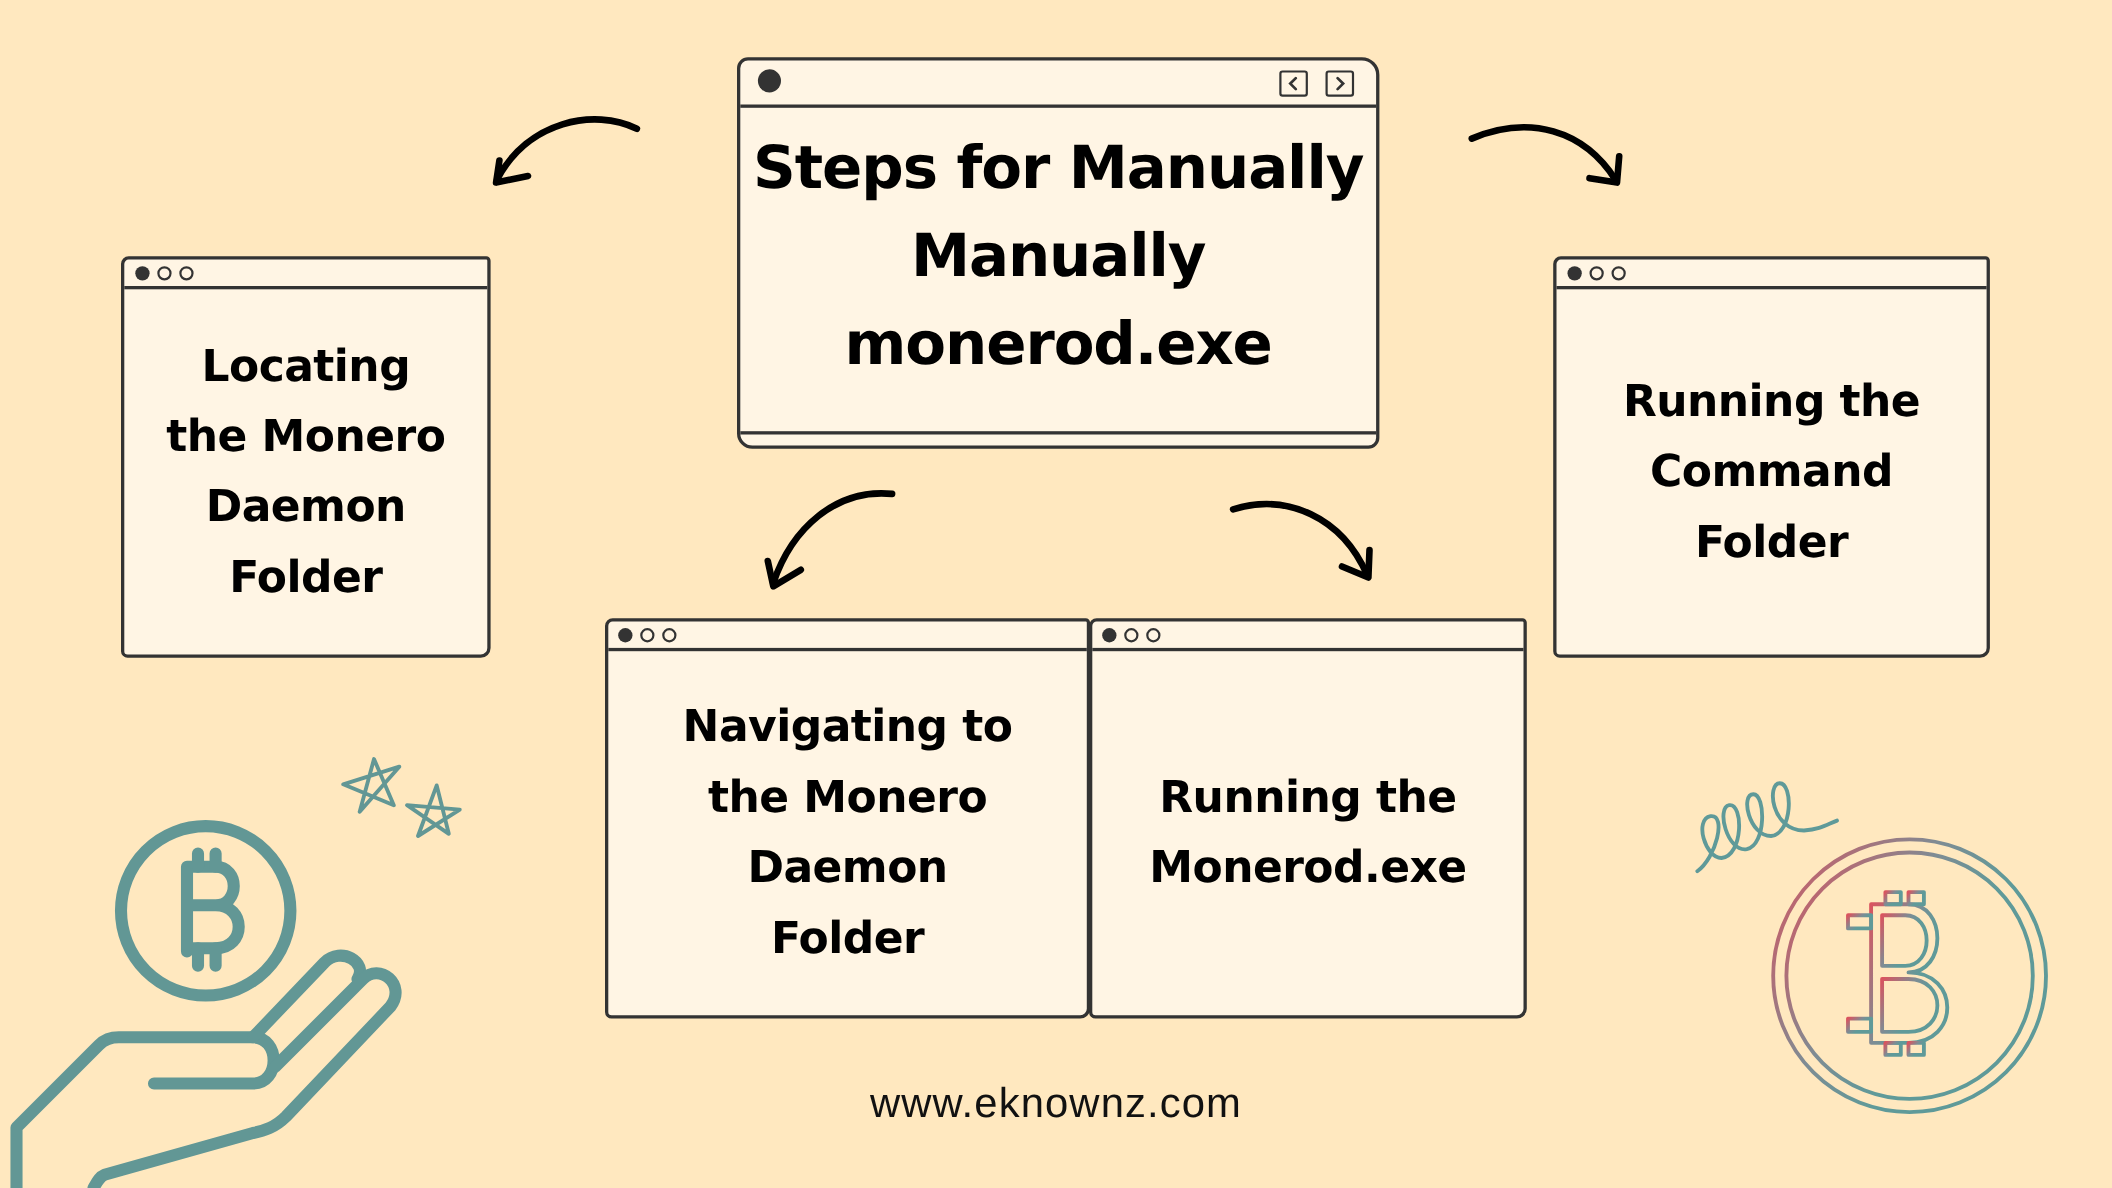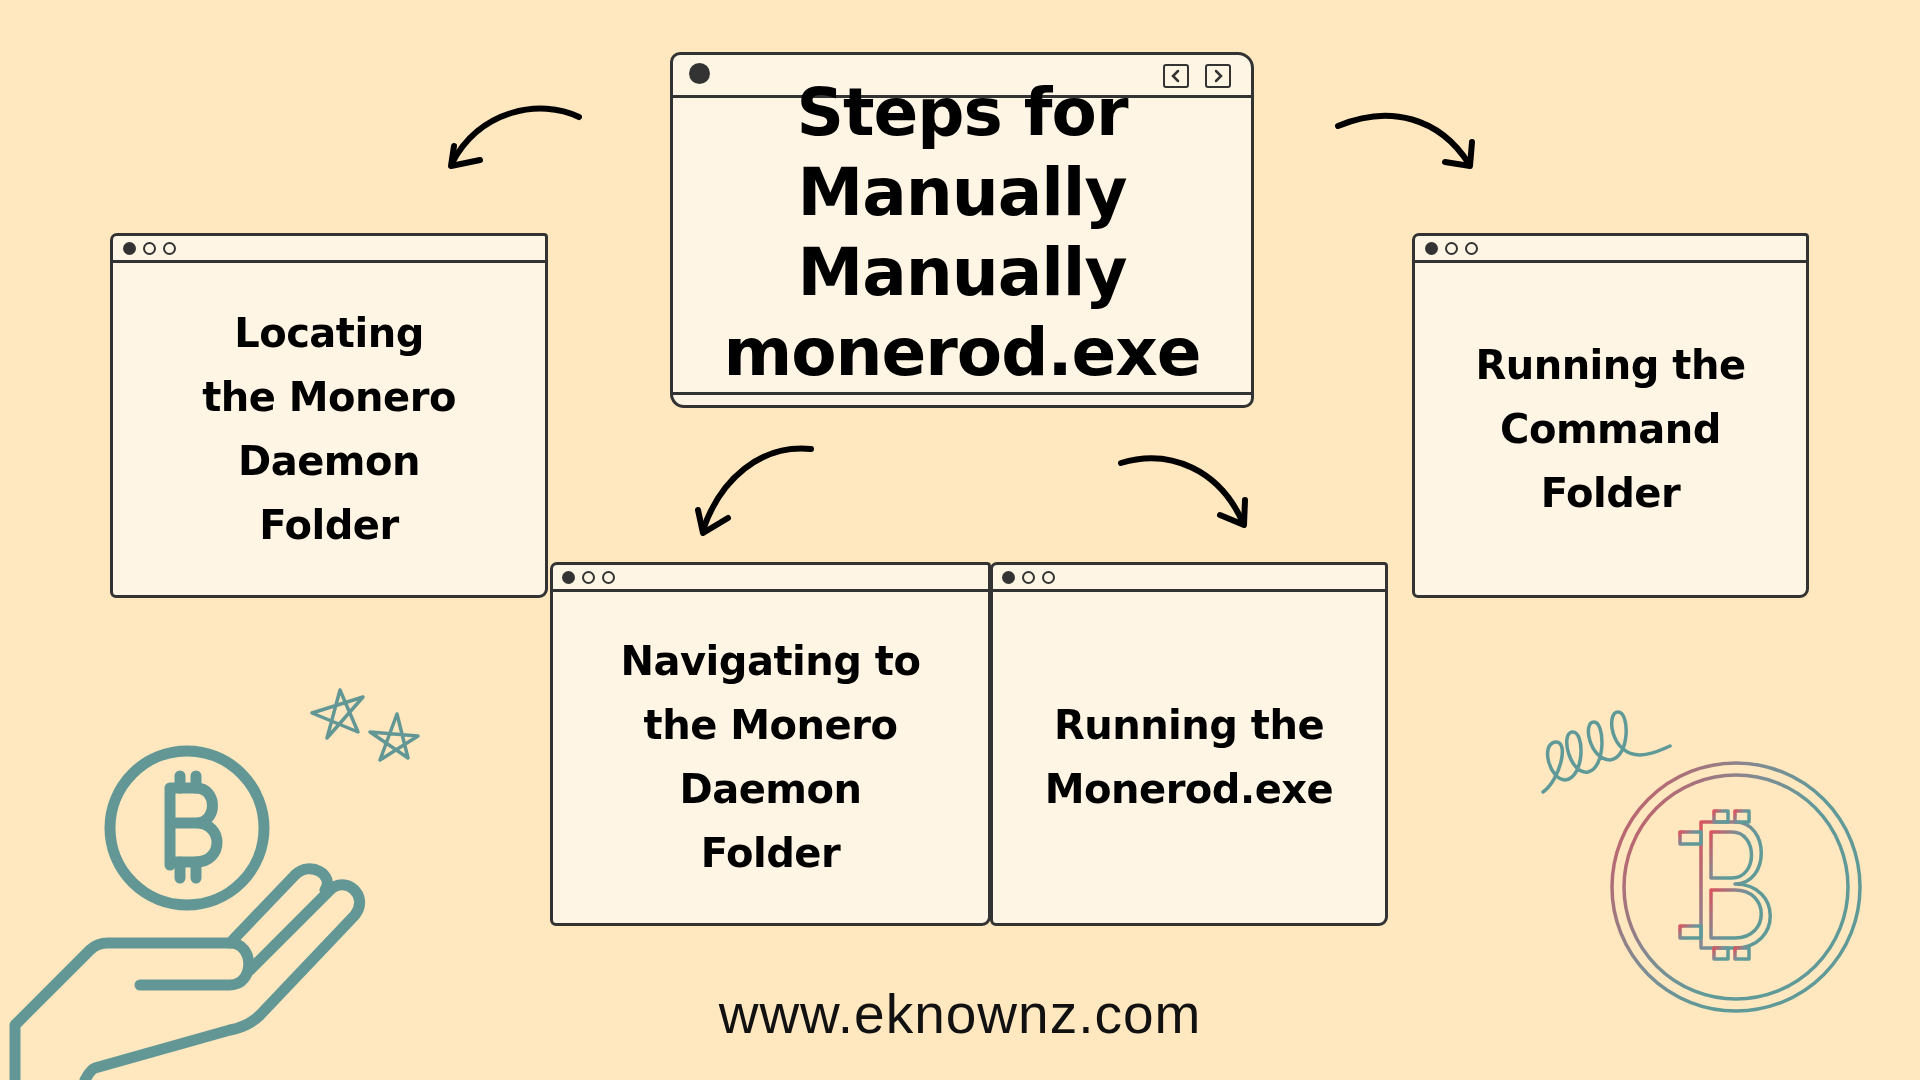--- a/index.html
+++ b/index.html
@@ -21,35 +21,35 @@
   .dot { position: absolute; border-radius: 50%; box-sizing: border-box; }
   .dot.filled { background: #333; }
   .dot.hollow { border: 2.5px solid #333; background: transparent; }
   .win .text {
     position: absolute; left: 0; right: 0;
     display: flex; align-items: center; justify-content: center;
     text-align: center; color: #000; font-weight: bold;
   }
   .card .text { font-size: 40px; line-height: 64px; letter-spacing: -0.5px; }
   .card .text span { display: block; }
-  .main .text { font-size: 66px; line-height: 80px; letter-spacing: -1px; }
+  .main .text { font-size: 54px; line-height: 80px; letter-spacing: -1px; }
   .main .text span { display: block; }
   .nav-btn {
     position: absolute; width: 26px; height: 24px; box-sizing: border-box;
     border: 2.5px solid #333; border-radius: 3px;
     display: flex; align-items: center; justify-content: center;
   }
   .main .bottom-strip {
     position: absolute; left: 0; right: 0; bottom: 10px;
     border-top: 3px solid #333;
   }
   .footer {
     position: absolute; left: 0; width: 1920px; top: 982px;
     text-align: center; font-family: "Liberation Sans", sans-serif;
-    font-size: 55px; color: #111; letter-spacing: 1px;
+    font-size: 38px; color: #111; letter-spacing: 1px;
   }
   svg.abs { position: absolute; overflow: visible; }
 </style>
 </head>
 <body>
 
 <svg class="abs" style="left:0;top:0;width:1920px;height:1080px;pointer-events:none">
   <g fill="none" stroke="#000" stroke-width="6" stroke-linecap="round" stroke-linejoin="round">
 
     <path d="M579,117 C540,98 480,110 452,163"></path>
@@ -83,21 +83,21 @@
   <div class="text" style="top:45px;bottom:40px;">
     <div>
       <span>Steps for Manually</span>
       <span>Manually</span>
       <span>monerod.exe</span>
     </div>
   </div>
   <div class="bottom-strip"></div>
 </div>
 
-<div class="win card" style="left:110px;top:233px;width:438px;height:365px;">
+<div class="win card" style="left:110px;top:233px;width:336px;height:365px;">
   <div class="bar" style="height:24px;">
     <div class="dot filled" style="left:10px;top:6px;width:13px;height:13px;"></div>
     <div class="dot hollow" style="left:30px;top:6px;width:13px;height:13px;"></div>
     <div class="dot hollow" style="left:50px;top:6px;width:13px;height:13px;"></div>
   </div>
   <div class="text" style="top:26px;bottom:0;">
     <div>
       <span>Locating</span>
       <span>the Monero</span>
       <span>Daemon</span>

